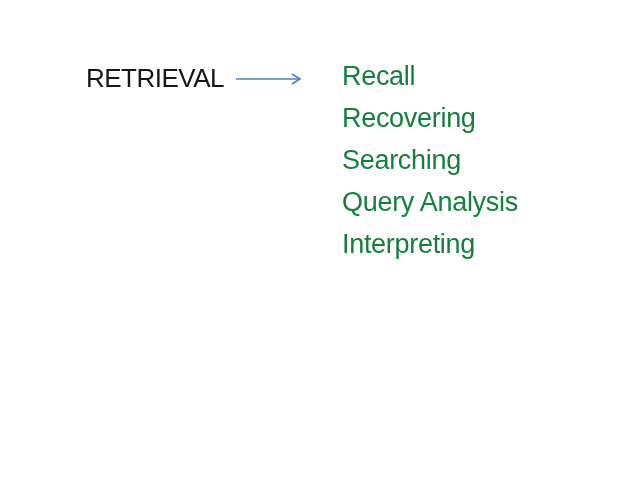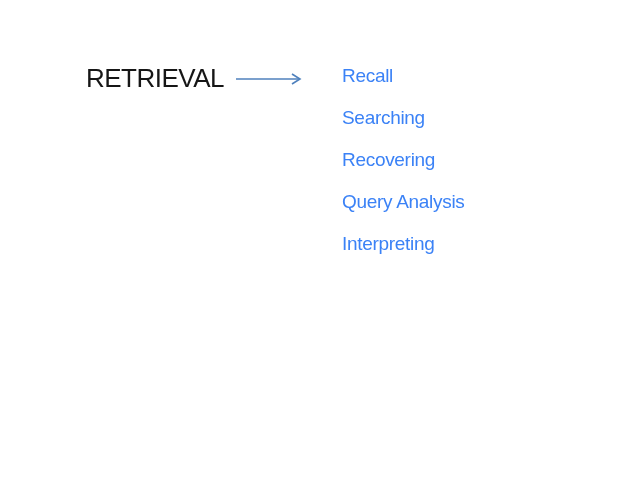--- a/index.html
+++ b/index.html
@@ -37,40 +37,40 @@
   }
   .terms-list {
     position: absolute;
     left: 342px;
     top: 55px;
   }
   .terms-list .item {
     height: 42px;
     display: flex;
     align-items: center;
-    font-size: 19px;
+    font-size: 27px;
     letter-spacing: -0.3px;
-    color: #3b82f6;
+    color: #15803d;
     white-space: nowrap;
   }
 </style>
 </head>
 <body>
 
 <div class="slide">
 
   <div class="term-row">
     <span class="term-label">RETRIEVAL</span>
     <svg class="arrow-icon" width="70" height="14" viewBox="0 0 70 14">
       <line x1="0" y1="7" x2="63" y2="7" stroke="#4f81bd" stroke-width="1.6"></line>
       <polyline points="56,2 64,7 56,12" fill="none" stroke="#4f81bd" stroke-width="1.6" stroke-linejoin="miter"></polyline>
     </svg>
   </div>
 
   <div class="terms-list">
       <div class="item">Recall</div>
+      <div class="item">Recovering</div>
       <div class="item">Searching</div>
-      <div class="item">Recovering</div>
       <div class="item">Query Analysis</div>
       <div class="item">Interpreting</div>
     </div>
 
 </div>
 
 </body></html>

